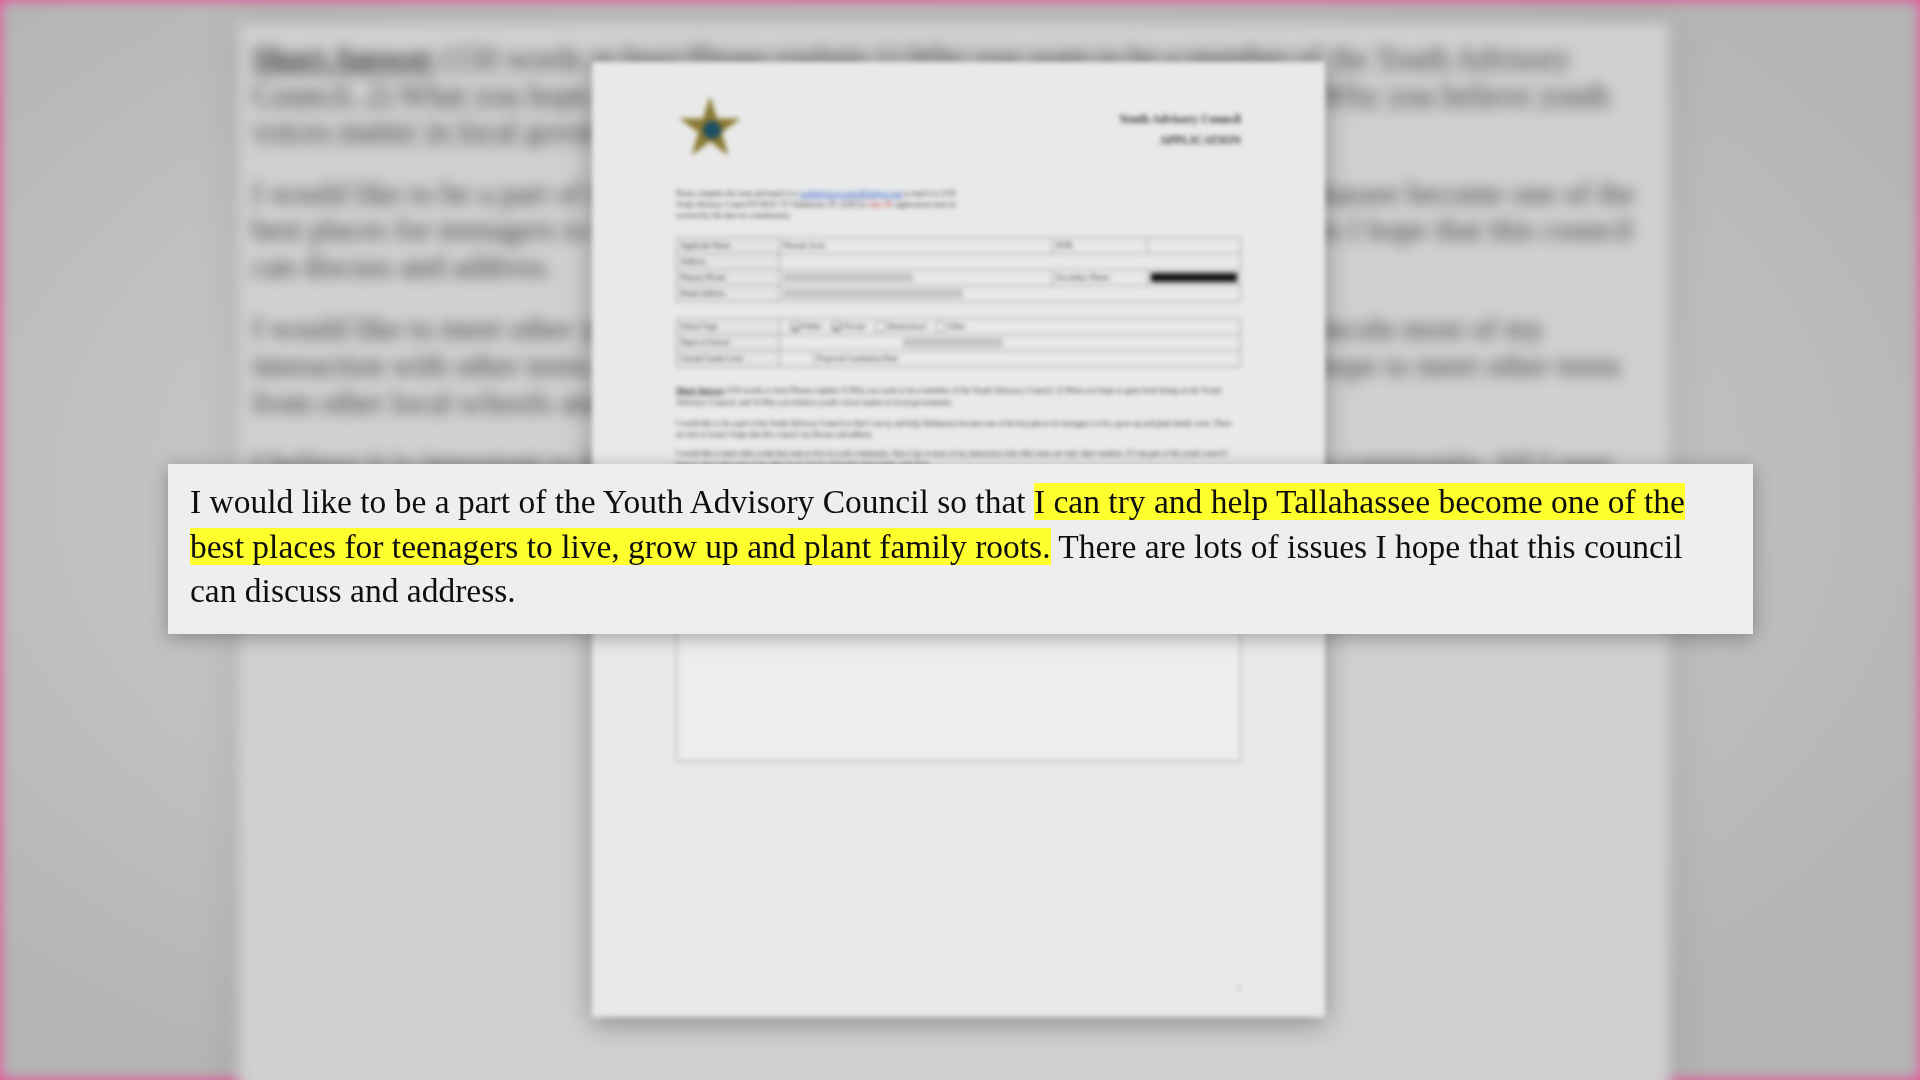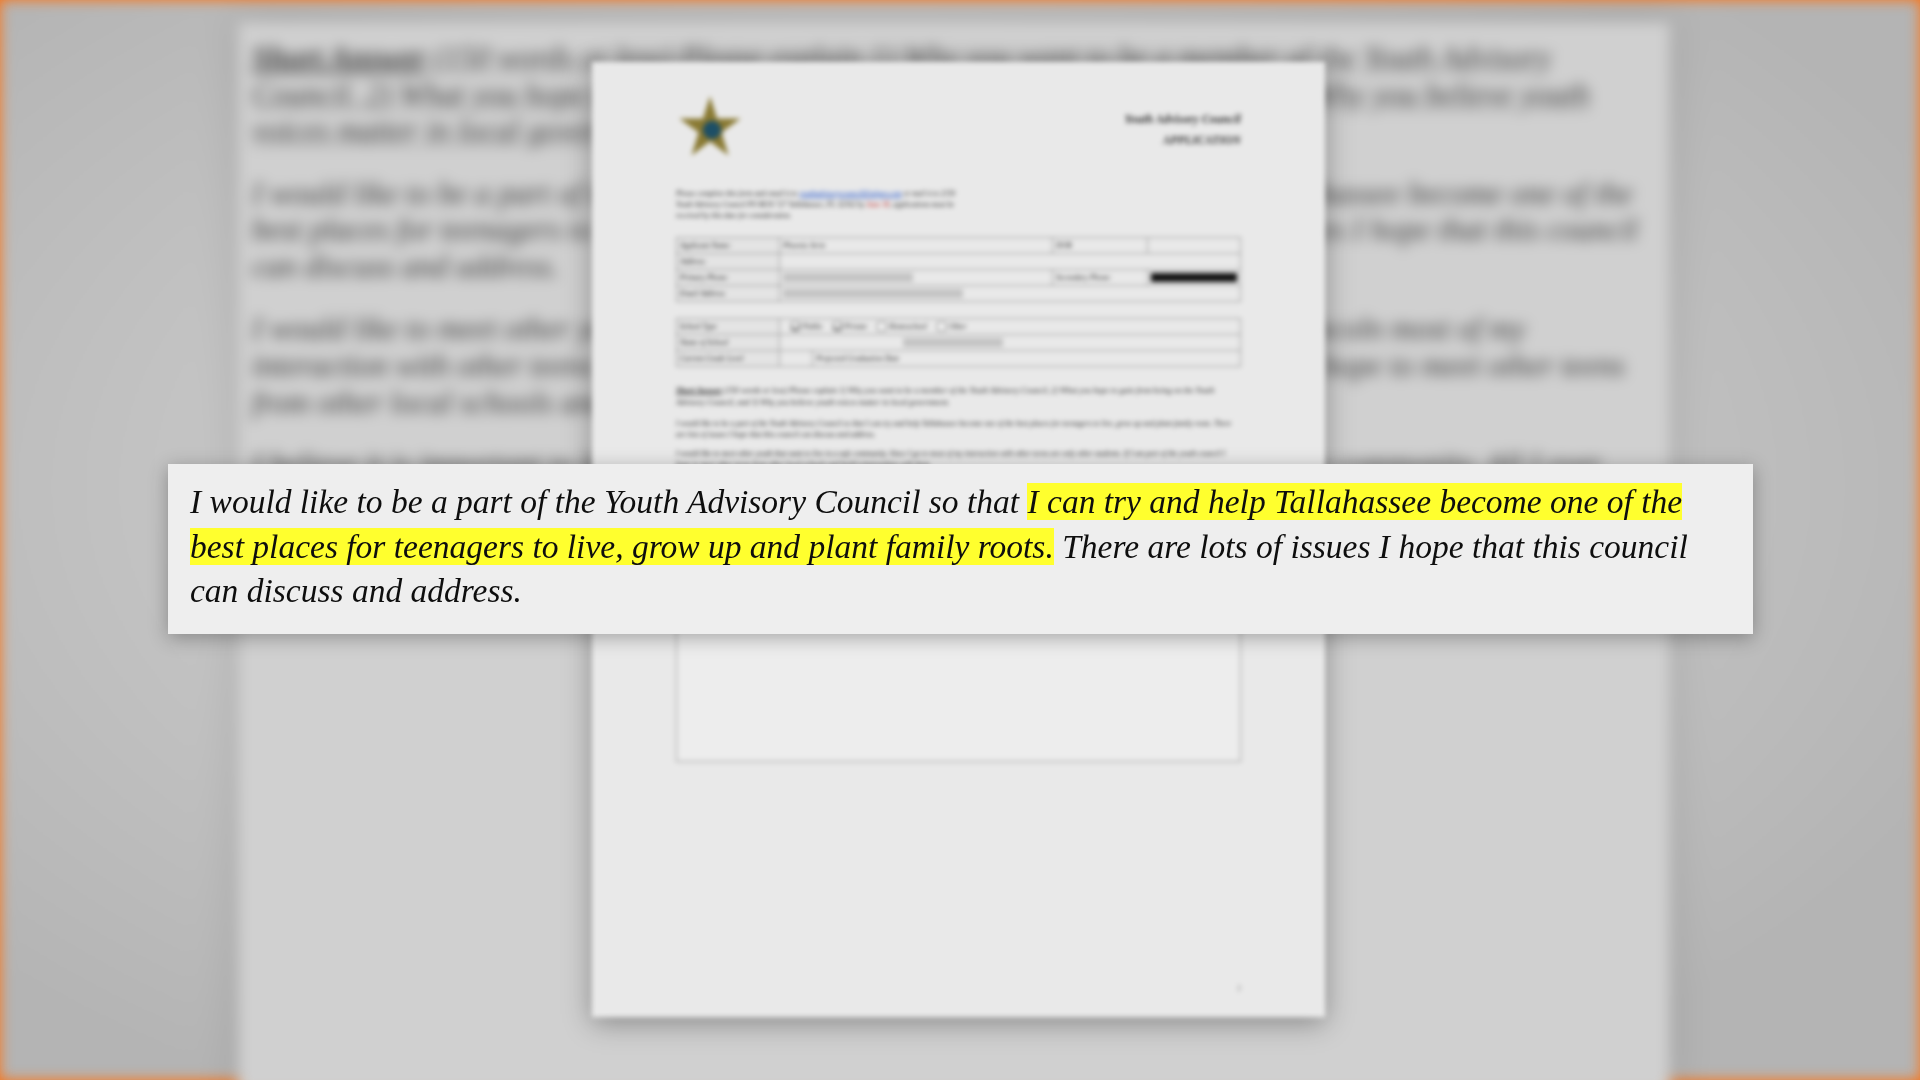--- a/index.html
+++ b/index.html
@@ -9,23 +9,22 @@
     height: 1080px;
     overflow: hidden;
     background: #b9b9b9;
     font-family: "Liberation Serif", serif;
   }
 
   #stage {
     position: relative;
     width: 1920px;
     height: 1080px;
-    background: #f97316;
+    background: #ec4899;
     overflow: hidden;
-    font-style: italic;
   }
 
   
   #bg-layer {
     position: absolute;
     inset: 0;
     filter: blur(7px);
     -webkit-filter: blur(7px);
   }
 

